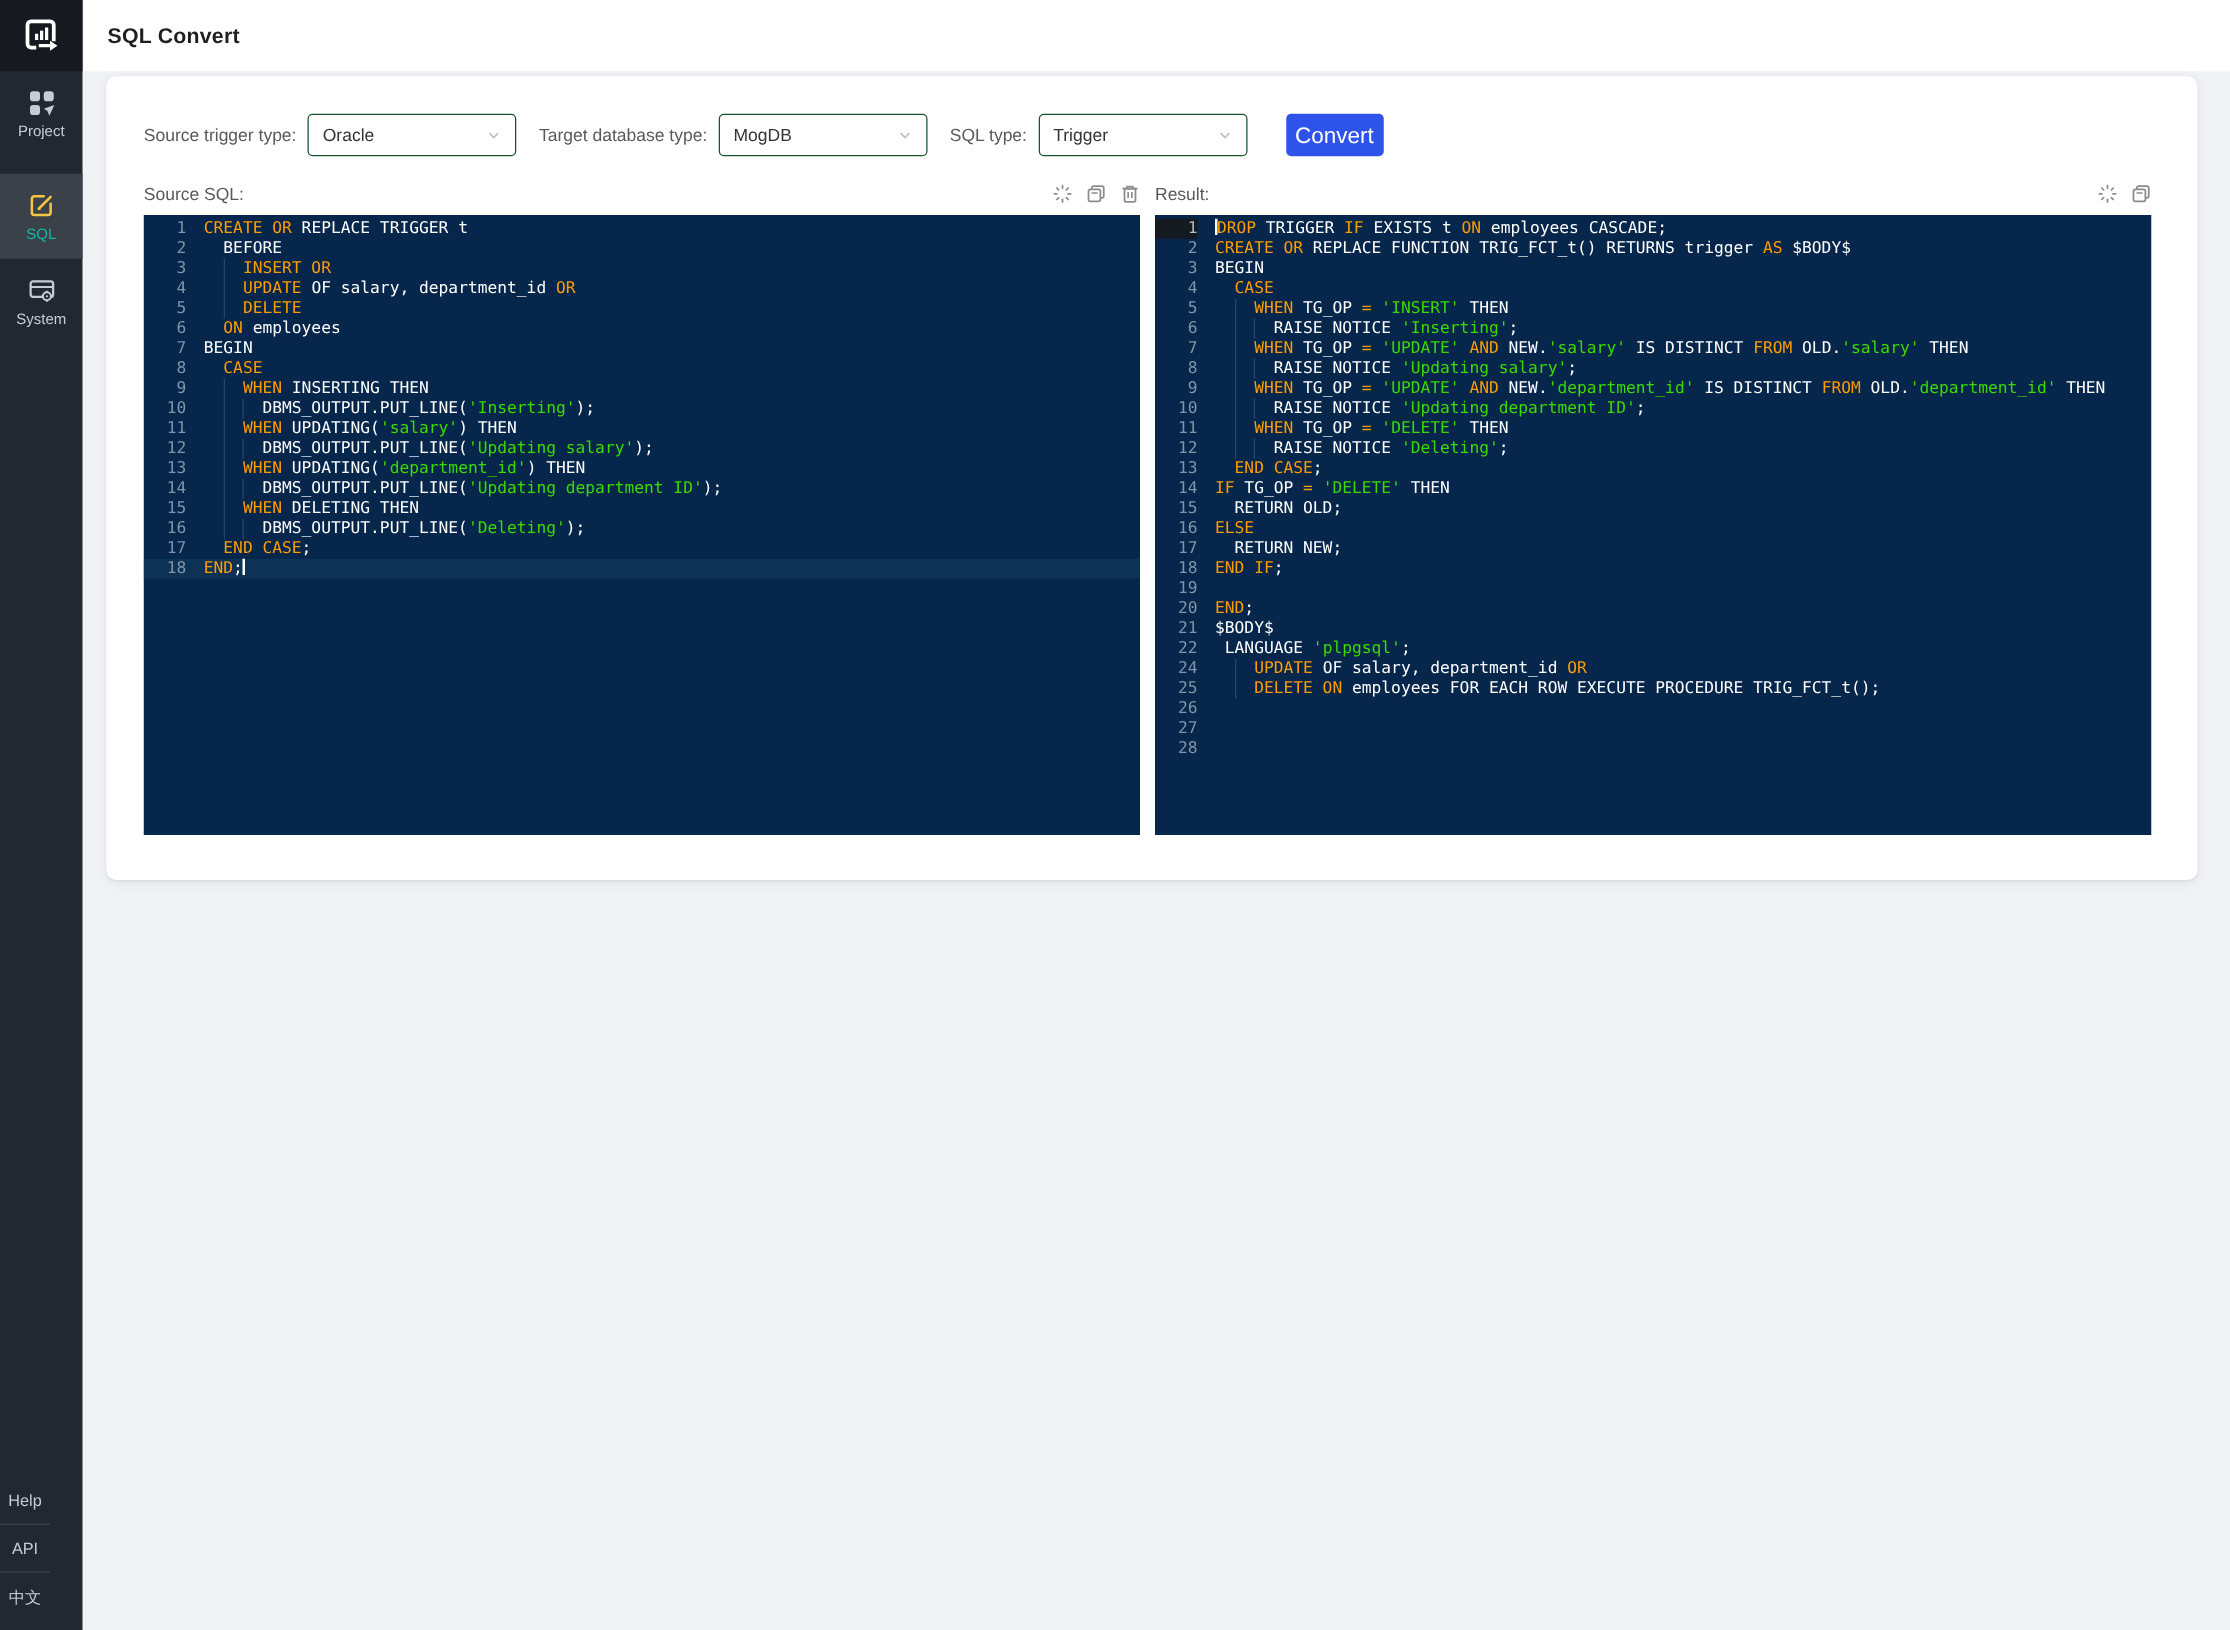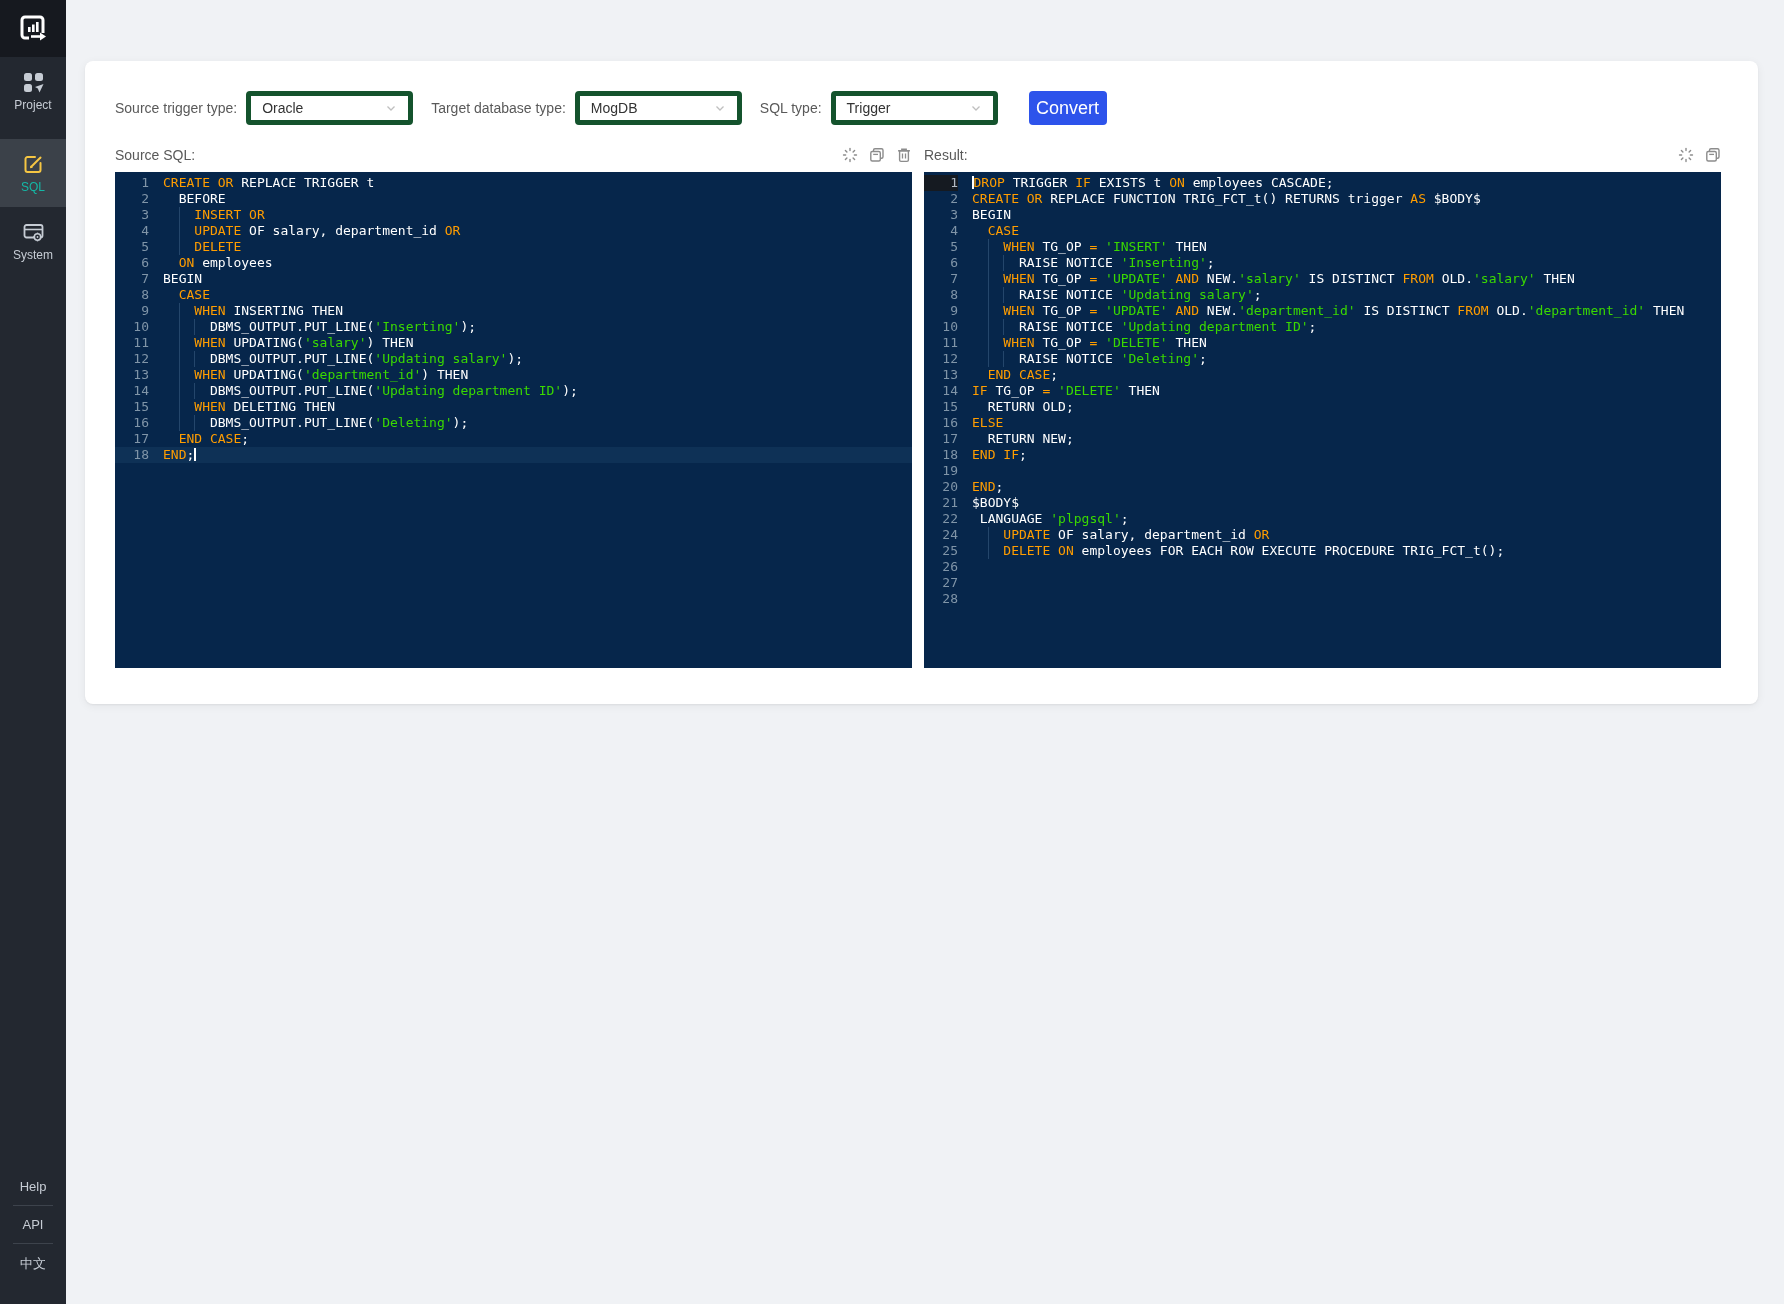--- a/index.html
+++ b/index.html
@@ -17,40 +17,40 @@
     background:#232830; display:flex; flex-direction:column; z-index:5;
   }
   .logo-box { height:57px; background:#16191f; display:flex; align-items:center; justify-content:center; flex:none; }
   .nav-item {
     height:68px; display:flex; flex-direction:column; align-items:center; justify-content:center;
     gap:5px; color:#c6ccd4; font-size:12px; cursor:pointer;
   }
   .nav-item.active { background:#3b4149; color:#14b8a6;margin-top:14px; }
   .nav-item .nav-label { line-height:1; }
   .sidebar-spacer { flex:1; }
-  .sidebar-bottom { display:flex; flex-direction:column; align-items:center; padding-bottom:20px; }
+  .sidebar-bottom { display:flex; flex-direction:column; padding-bottom:6px; }
   .sb-link { width:40px; text-align:center; padding:11px 0; color:#c6ccd4; font-size:13px; cursor:pointer; }
   .sb-divider { width:40px; border-top:1px solid #3d434c; }
 
   
   .main { position:absolute; left:66px; top:0; width:1718px; height:1304px; }
   .topbar { height:57px; background:#ffffff; display:flex; align-items:center; padding-left:20px; }
   .page-title { font-size:17px; font-weight:bold; color:#1f1f1f; letter-spacing:.2px; }
 
   .card {
     position:absolute; left:19px; top:61px; width:1673px; height:643px;
     background:#ffffff; border-radius:8px;
     box-shadow:0 1px 2px rgba(0,0,0,.05), 0 2px 10px rgba(0,0,0,.06);
   }
 
   
   .controls { position:absolute; left:30px; top:30px; right:30px; height:34px; display:flex; align-items:center; }
   .ctl-label { font-size:14px; color:#595959; margin-right:9px; white-space:nowrap; }
   .select {
-    width:167px; height:34px; border:5px solid #14532d; border-radius:4px;
+    width:167px; height:34px; border:1px solid #14532d; border-radius:4px;
     display:flex; align-items:center; justify-content:space-between;
     padding:0 11px; font-size:14px; color:#333; margin-right:18px; background:#fff; cursor:pointer;
   }
   .convert-btn {
     width:78px; height:34px; background:#2d53eb; color:#fff; border:none; border-radius:4px;
     font-size:18px; font-family:"Liberation Sans",sans-serif; cursor:pointer; margin-left:13px;
   }
 
   
   .editors-wrap { position:absolute; left:30px; top:77px; display:flex; gap:12px; }
@@ -131,20 +131,23 @@
   <div class="sidebar-bottom">
     <div class="sb-link">Help</div>
     <div class="sb-divider"></div>
     <div class="sb-link">API</div>
     <div class="sb-divider"></div>
     <div class="sb-link">中文</div>
   </div>
 </aside>
 
 <div class="main">
+  <div class="topbar">
+    <span class="page-title">SQL Convert</span>
+  </div>
 
   <div class="card">
 
     <div class="controls">
       <span class="ctl-label">Source trigger type:</span>
       <div class="select">
         <span>Oracle</span>
         <svg width="12" height="12" viewBox="0 0 12 12">
           <path d="M2.5 4.5 L6 8 L9.5 4.5" fill="none" stroke="#bfbfbf" stroke-width="1.3"></path>
         </svg>

